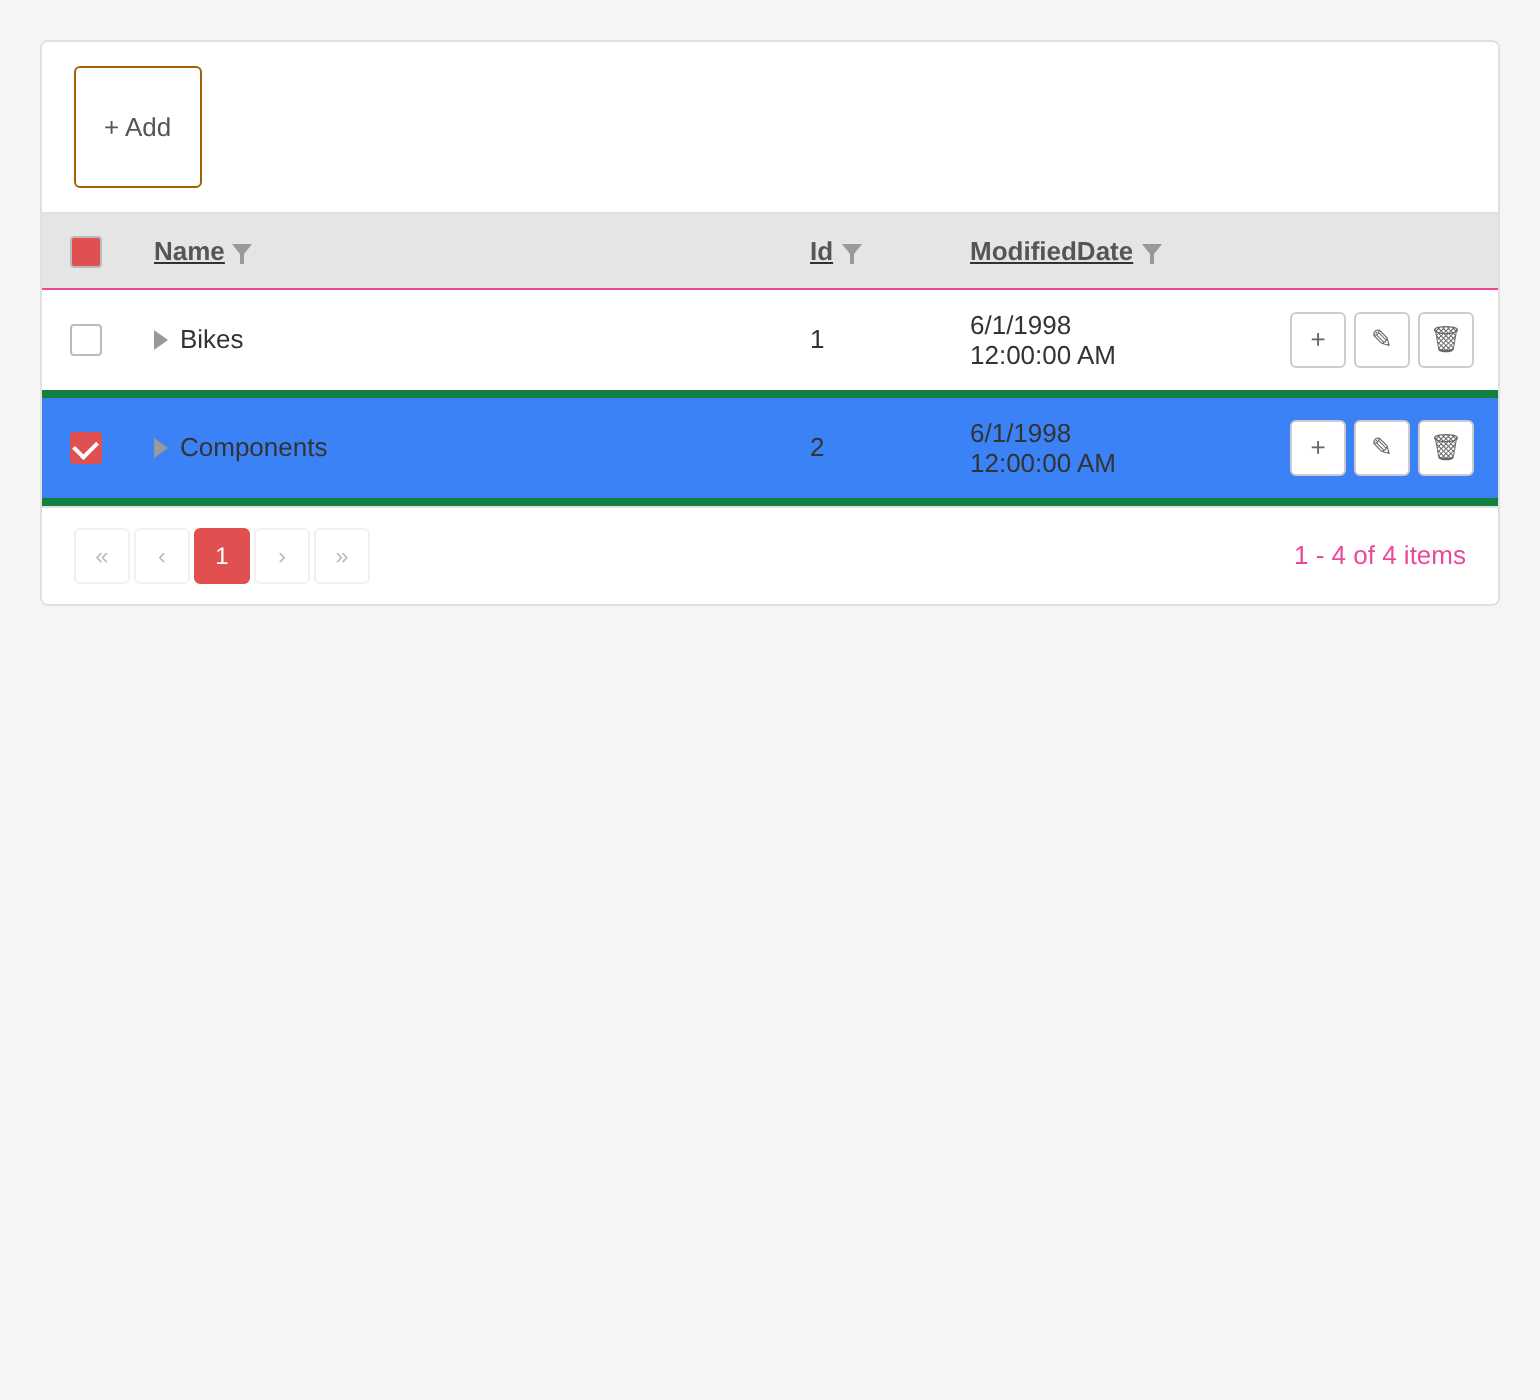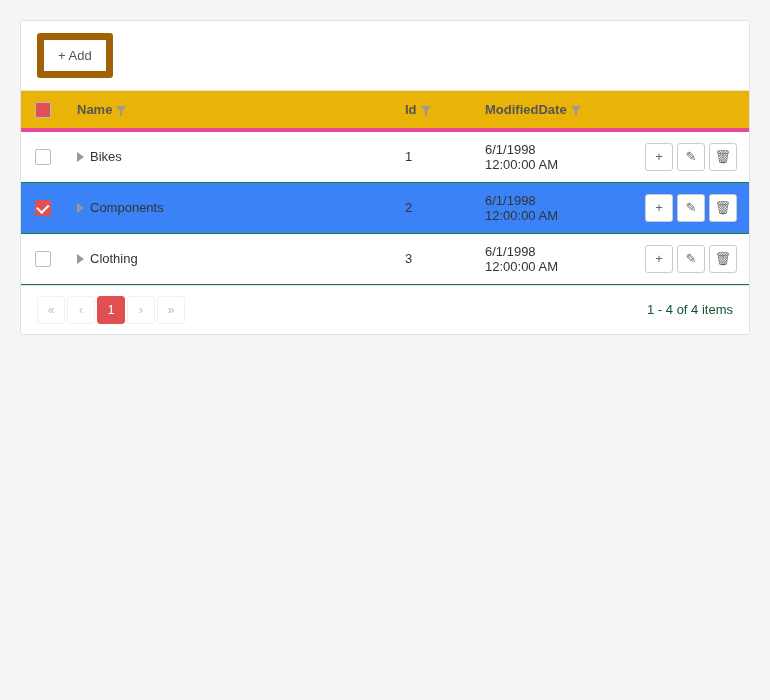--- a/index.html
+++ b/index.html
@@ -23,51 +23,52 @@
     }
     .toolbar {
       padding: 12px 16px;
       border-bottom: 1px solid #e0e0e0;
       background: #fff;
     }
     .add-button {
       display: inline-flex;
       align-items: center;
       gap: 4px;
-      padding: 8px 14px;
-      background: #fff;
-      border: 7px solid #a16207;
+      padding: 22px 14px;
+      background: #fff;
+      border: 1px solid #a16207;
       border-radius: 3px;
       cursor: pointer;
       font-size: 13px;
       color: #555;
     }
     table {
       width: 100%;
       border-collapse: collapse;
     }
     thead tr {
-      background: #eab308;
-      border-bottom: 4px solid #ec4899;
+      background: #e5e5e5;
+      border-bottom: 1px solid #ec4899;
+      text-decoration: underline;
     }
     thead th {
       padding: 10px 12px;
       text-align: left;
       font-weight: 600;
       color: #555;
       font-size: 13px;
       white-space: nowrap;
     }
     thead th .th-inner {
       display: flex;
       align-items: center;
       gap: 4px;
     }
     tbody tr {
-      border-bottom: 1px solid #15803d;
+      border-bottom: 4px solid #15803d;
     }
     tbody tr.selected {
       background: #3b82f6;
     }
     tbody td {
       padding: 10px 12px;
       vertical-align: middle;
     }
     .checkbox-col {
       width: 44px;
@@ -185,21 +186,21 @@
       color: #555;
     }
     .page-btn.active {
       background: #e05050;
       color: #fff;
       border-color: #e05050;
     }
     .page-btn.disabled { opacity: 0.4; cursor: default; }
     .page-info {
       font-size: 13px;
-      color: #14532d;
+      color: #ec4899;
     }
   </style>
 </head>
 <body>
 
 <div class="container">
 
   <div class="toolbar">
     <button class="add-button">+ Add</button>
   </div>
@@ -283,43 +284,20 @@
           <td class="date-col" style="white-space: pre-line;">6/1/1998
 12:00:00 AM</td>
           <td class="actions-col">
             <div class="actions-cell">
               <button class="action-btn">+</button>
               <button class="action-btn">✎</button>
               <button class="action-btn">🗑</button>
             </div>
           </td>
         </tr>
-        <tr>
-          <td class="checkbox-col">
-            <div class="checkbox-cell">
-              <div class="cb"></div>
-            </div>
-          </td>
-          <td>
-            <div class="name-cell">
-              <span class="expand-icon"></span>
-              <span>Clothing</span>
-            </div>
-          </td>
-          <td class="id-col">3</td>
-          <td class="date-col" style="white-space: pre-line;">6/1/1998
-12:00:00 AM</td>
-          <td class="actions-col">
-            <div class="actions-cell">
-              <button class="action-btn">+</button>
-              <button class="action-btn">✎</button>
-              <button class="action-btn">🗑</button>
-            </div>
-          </td>
-        </tr>
       </tbody>
   </table>
 
   <div class="pagination">
     <div class="page-controls">
       <button class="page-btn disabled">«</button>
       <button class="page-btn disabled">‹</button>
       <button class="page-btn active">1</button>
       <button class="page-btn disabled">›</button>
       <button class="page-btn disabled">»</button>

